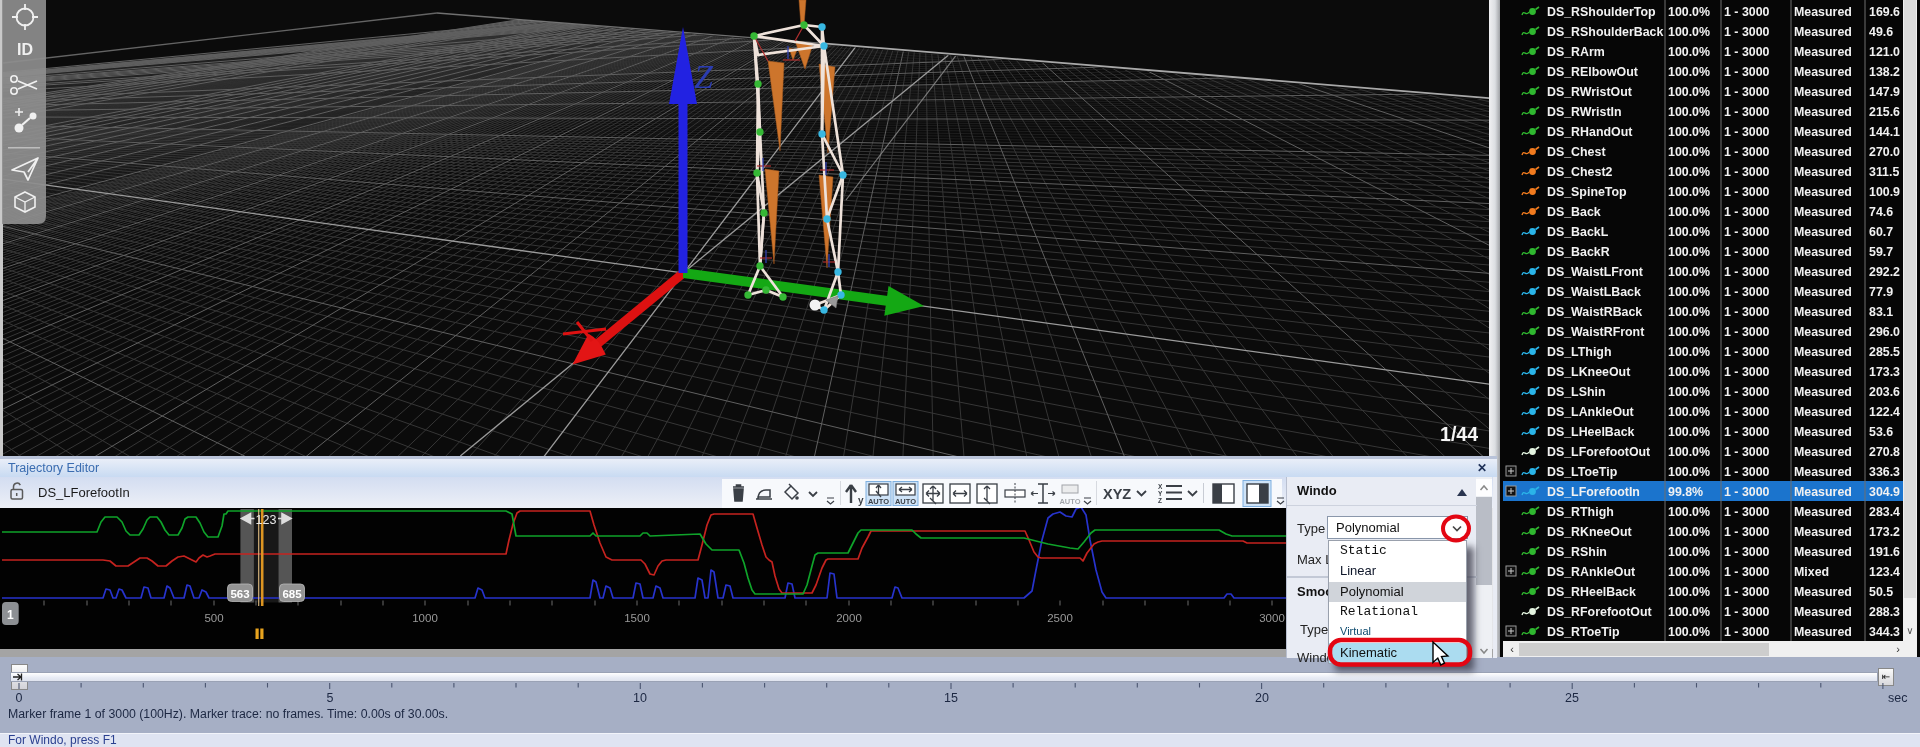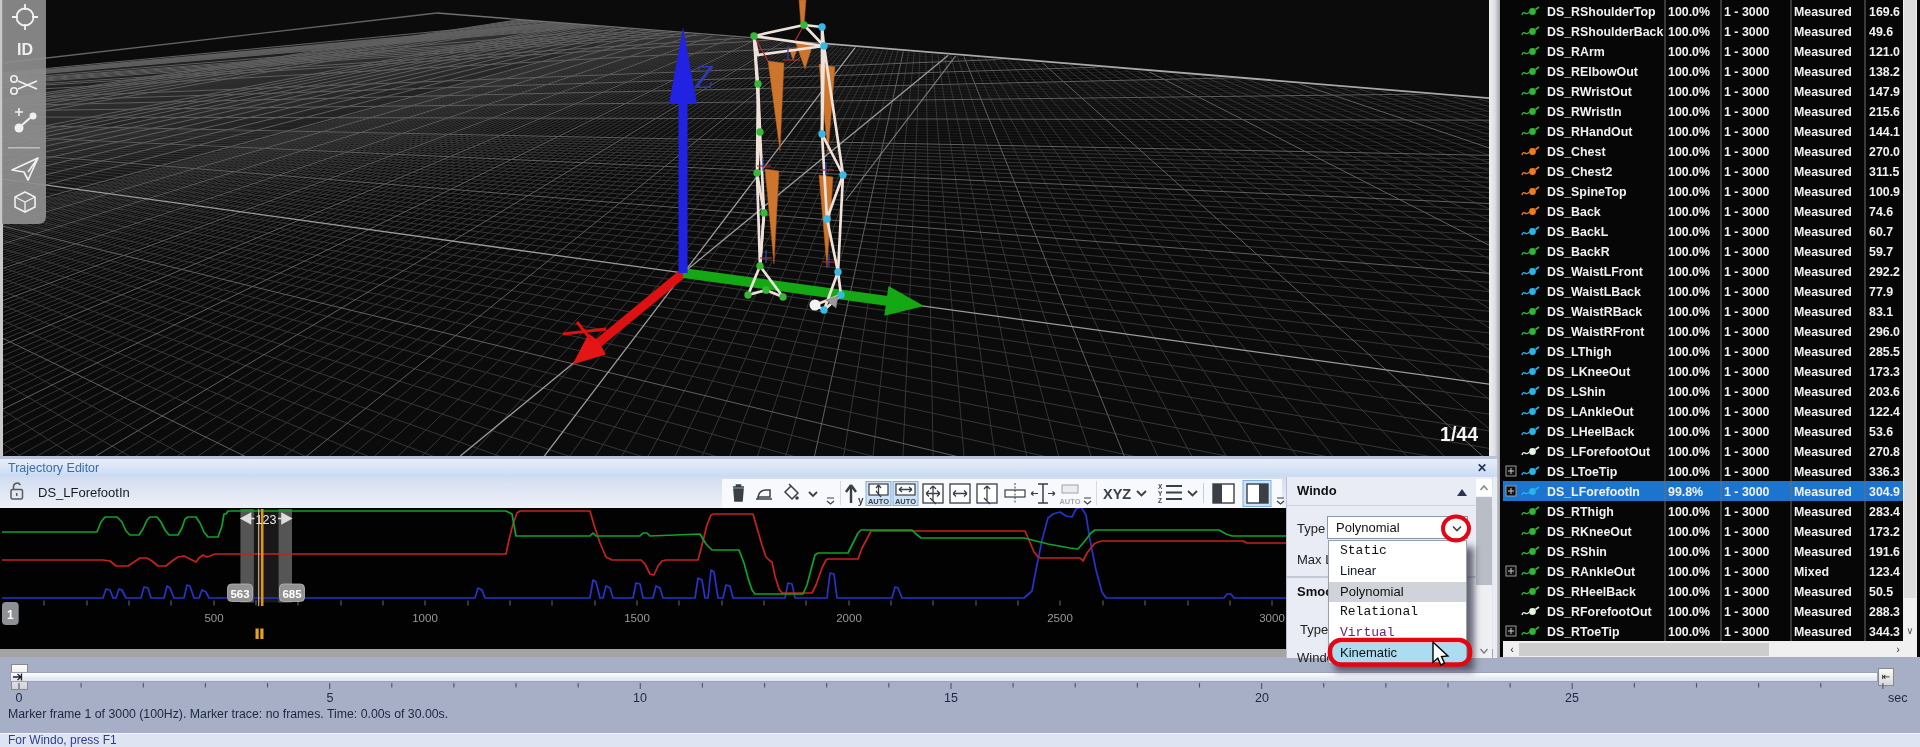--- a/index.html
+++ b/index.html
@@ -539,19 +539,19 @@
 <div style="position:absolute;left:1287px;top:576px;width:190px;height:2px;background:#c3c9d6"></div>
 <div style="position:absolute;left:1297px;top:584px;font-size:13px;font-weight:bold;color:#111;font-family:'Liberation Sans',sans-serif">Smoot</div>
 <div style="position:absolute;left:1300px;top:622px;font-size:13px;color:#222;font-family:'Liberation Sans',sans-serif">Type</div>
 <div style="position:absolute;left:1297px;top:650px;font-size:13px;color:#222;font-family:'Liberation Sans',sans-serif">Windo</div>
 <div style="position:absolute;left:1328px;top:540px;width:139px;height:124px;background:#fff;border:1px solid #99a0ac;box-sizing:border-box;z-index:30;box-shadow:7px 7px 7px rgba(55,55,70,0.75)"></div>
 <div style="position:absolute;left:1340px;top:543px;font-size:13px;color:#111;z-index:32;font-family:Liberation Mono, monospace">Static</div>
 <div style="position:absolute;left:1340px;top:563px;font-size:13px;color:#0f172a;z-index:32;font-family:'Liberation Sans',sans-serif">Linear</div>
 <div style="position:absolute;left:1329px;top:582px;width:137px;height:20px;background:#d0d4da;z-index:31"></div>
 <div style="position:absolute;left:1340px;top:584px;font-size:13px;color:#111;z-index:32;font-family:'Liberation Sans',sans-serif">Polynomial</div>
 <div style="position:absolute;left:1340px;top:604px;font-size:13px;color:#111;z-index:32;font-family:Liberation Mono, monospace">Relational</div>
-<div style="position:absolute;left:1340px;top:625px;font-size:13px;color:#701a75;z-index:32;font-family:Liberation Mono, monospace">Virtual</div>
+<div style="position:absolute;left:1340px;top:625px;font-size:11px;color:#0c4a6e;z-index:32;font-family:Liberation Sans, sans-serif">Virtual</div>
 <div style="position:absolute;left:1329px;top:643px;width:137px;height:20px;background:#abdcf0;z-index:31"></div>
 <div style="position:absolute;left:1340px;top:645px;font-size:13px;color:#111;z-index:32;font-family:'Liberation Sans',sans-serif">Kinematic</div>
 <svg width="200" height="220" viewBox="1280 470 200 220" style="position:absolute;left:1280px;top:470px;z-index:40" xmlns="http://www.w3.org/2000/svg">
     <ellipse cx="1456" cy="528.5" rx="13" ry="12" stroke="#e30613" stroke-width="4" fill="none"></ellipse>
     <rect x="1330" y="640" width="140" height="24.5" rx="11" stroke="#e30613" stroke-width="4.5" fill="none"></rect>
     <path d="M1433 642 l0 20.5 4.8 -4.4 3 6.9 3.7 -1.8 -3 -6.7 6.4 -0.6 Z" fill="#fff" stroke="#000" stroke-width="1.4"></path>
   </svg>
 </body></html>

